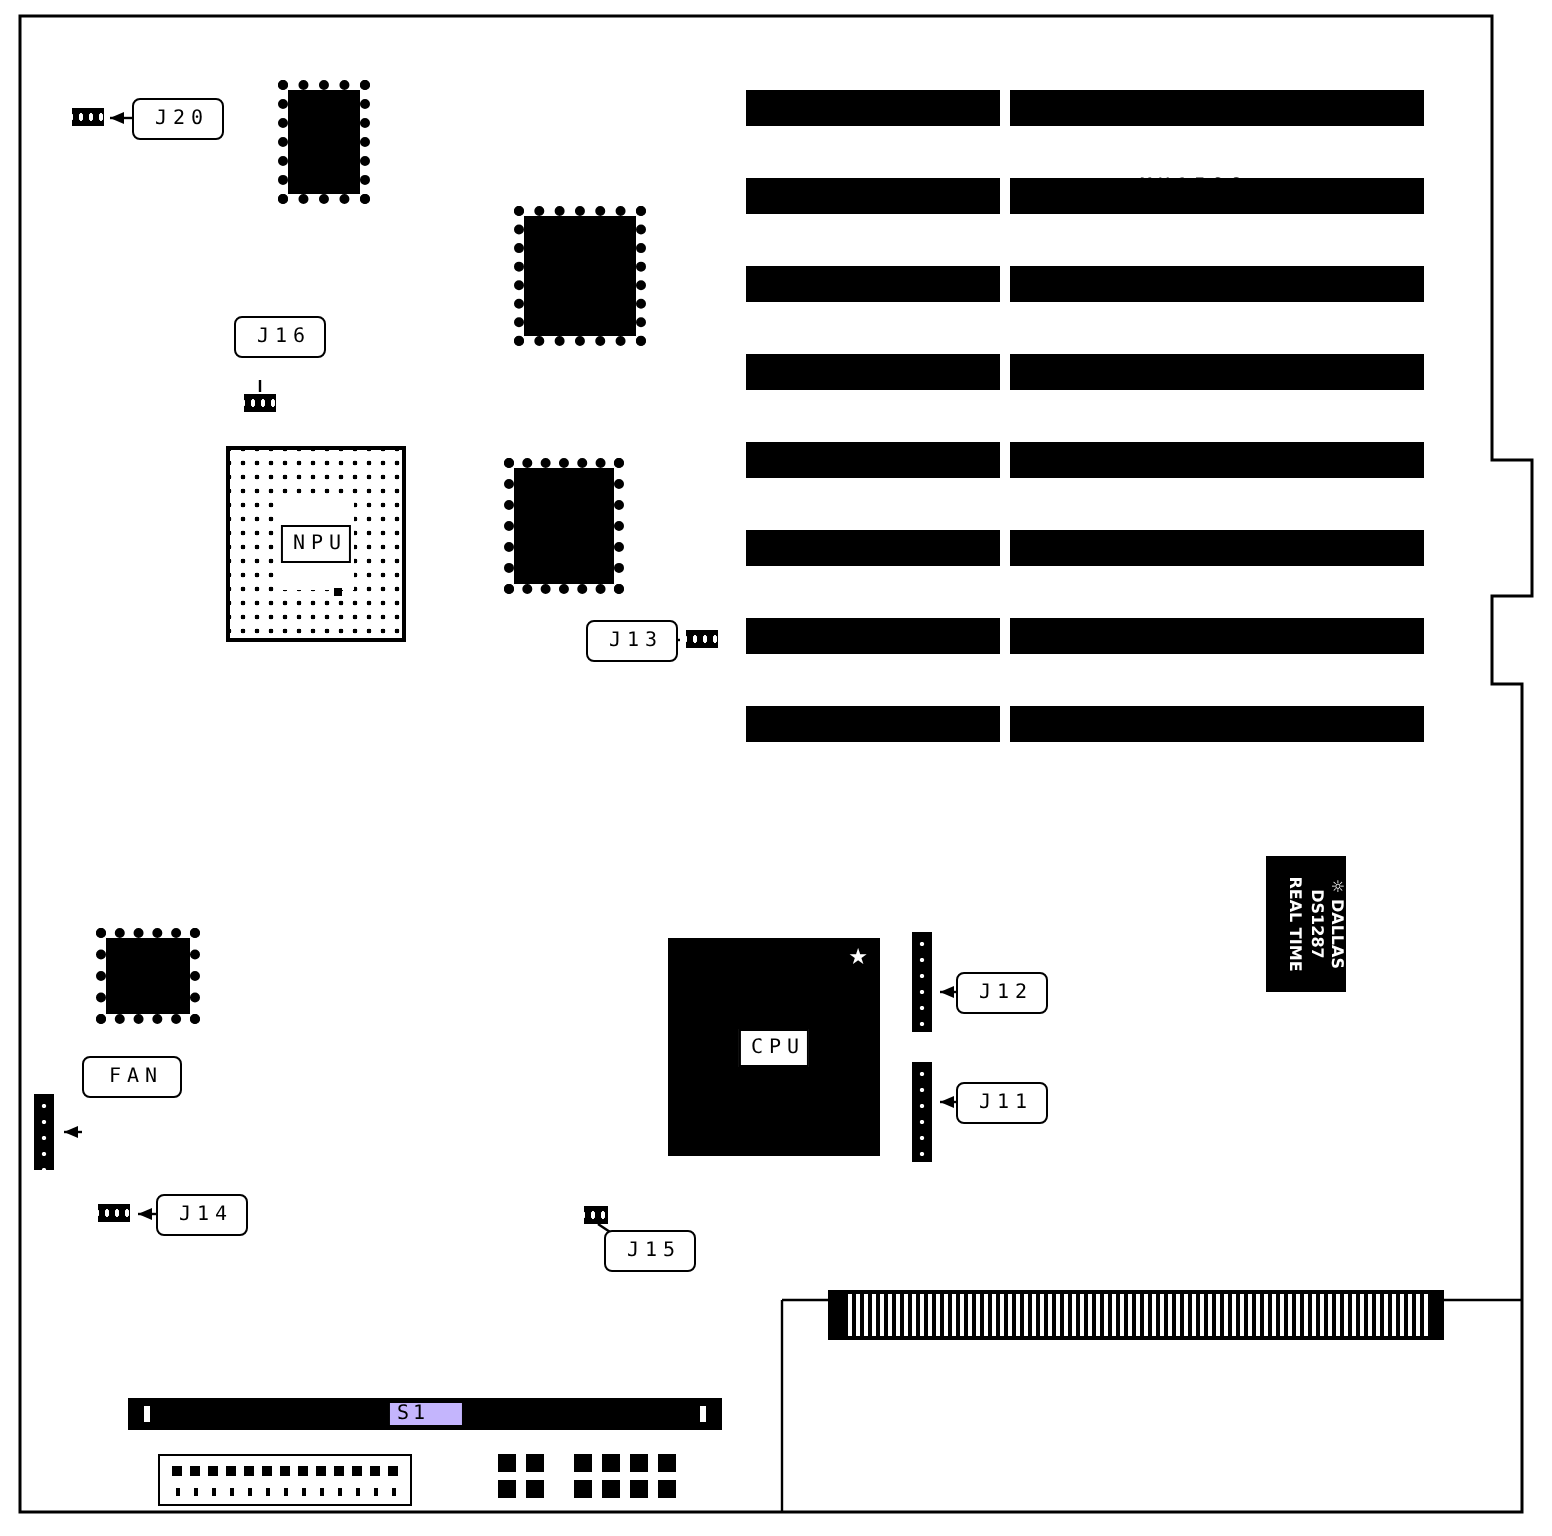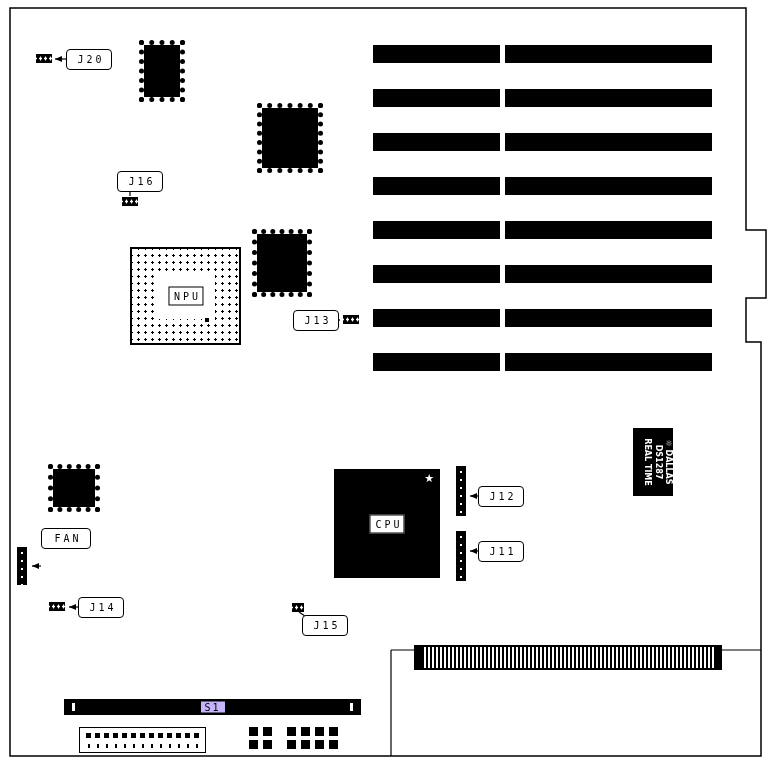--- a/index.html
+++ b/index.html
@@ -51,21 +51,21 @@
   .slot-row{position:absolute;left:0;width:100%;height:18px;}
   .slot-seg{position:absolute;top:0;height:18px;background:#000;}
   .seg-a{left:0;width:127px;}
   .seg-b{left:132px;width:207px;}
   .board-code{position:absolute;left:570px;top:64px;font-size:10px;letter-spacing:3px;z-index:2;margin-top:24px;}
 
   
   .s1bar{background:#000;}
   .s1-notch{position:absolute;top:4px;width:3px;height:8px;background:#fff;}
   .s1-label{position:absolute;left:50%;top:50%;transform:translate(-50%,-50%);
-       background:#c4b5fd;color:#000;font-size:10px;letter-spacing:2px;padding:0 4px 0 4px;white-space:nowrap;}
+       background:#c4b5fd;color:#000;font-size:10px;letter-spacing:2px;padding:0 16px 0 4px;white-space:nowrap;}
 
   
   .dipbank{border:1px solid #000;display:flex;gap:4px;padding:5px 0 0 6px;}
   .dip-pos{width:5px;display:flex;flex-direction:column;align-items:center;gap:6px;}
   .dip-sq{width:5px;height:5px;background:#000;}
   .dip-tick{width:2px;height:4px;background:#000;}
 
   
   .jblock{position:absolute;display:grid;gap:4px 5px;}
   .jcell{width:9px;height:9px;background:#000;}
@@ -134,21 +134,21 @@
         <div class="slot-seg seg-b"></div>
       </div>
     </div>
   <div class="board-code">MH1598</div>
 
   <div class="abs qfp" style="left:139px;top:40px;width:46px;height:62px;"></div>
   <div class="abs qfp" style="left:257px;top:103px;width:66px;height:70px;"></div>
   <div class="abs qfp" style="left:252px;top:229px;width:60px;height:68px;"></div>
   <div class="abs qfp" style="left:48px;top:464px;width:52px;height:48px;"></div>
 
-  <div class="abs pga" style="left:130px;top:223px;width:111px;height:98px;margin-top:24px;">
+  <div class="abs pga" style="left:113px;top:223px;width:90px;height:98px;">
     <div class="pga-center"></div>
     <div class="chip-label">NPU</div>
     <div class="pga-dot"></div>
   </div>
 
   <div class="abs cpu" style="left:334px;top:469px;width:106px;height:109px;">
     <div class="cpu-star">★</div>
     <div class="chip-label">CPU</div>
   </div>
 
@@ -164,21 +164,21 @@
   <div class="abs jumper" style="left:122px;top:197px;"></div>
   <div class="abs jumper" style="left:343px;top:315px;"></div>
   <div class="abs jumper" style="left:49px;top:602px;"></div>
   <div class="abs jumper" style="left:292px;top:603px;width:12px;"></div>
 
   <div class="abs pinheader" style="left:456px;top:466px;height:50px;"></div>
   <div class="abs pinheader" style="left:456px;top:531px;height:50px;"></div>
   <div class="abs pinheader" style="left:17px;top:547px;height:38px;"></div>
 
   <div class="callout" style="left:66px;top:49px;width:38px;">J20</div>
-  <div class="callout" style="left:117px;top:171px;width:38px;">J16</div>
+  <div class="callout" style="left:117px;top:158px;width:38px;">J16</div>
   <div class="callout" style="left:293px;top:310px;width:38px;">J13</div>
   <div class="callout" style="left:478px;top:486px;width:38px;">J12</div>
   <div class="callout" style="left:478px;top:541px;width:38px;">J11</div>
   <div class="callout" style="left:41px;top:528px;width:42px;">FAN</div>
   <div class="callout" style="left:78px;top:597px;width:38px;">J14</div>
   <div class="callout" style="left:302px;top:615px;width:38px;">J15</div>
 
   <div class="abs s1bar" style="left:64px;top:699px;width:297px;height:16px;">
     <div class="s1-notch" style="left:8px;"></div>
     <div class="s1-notch" style="right:8px;"></div>

